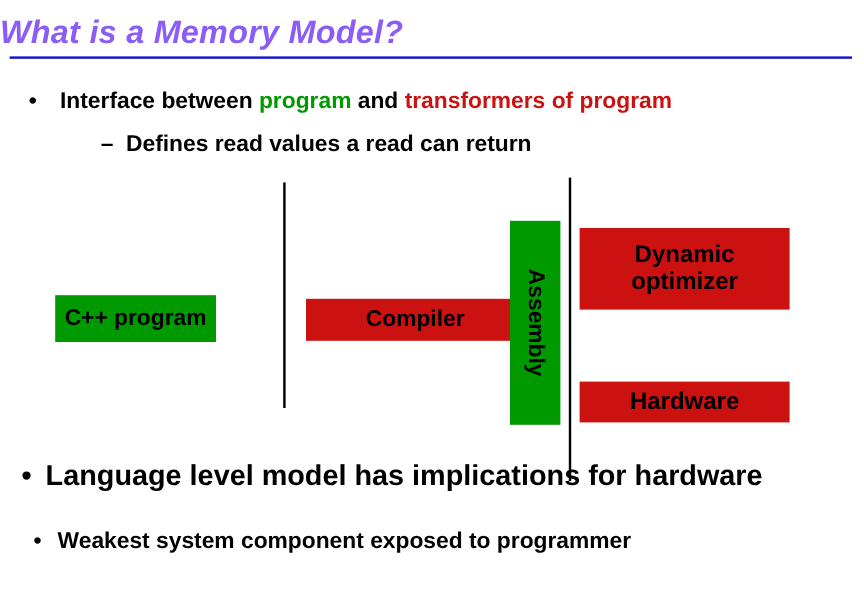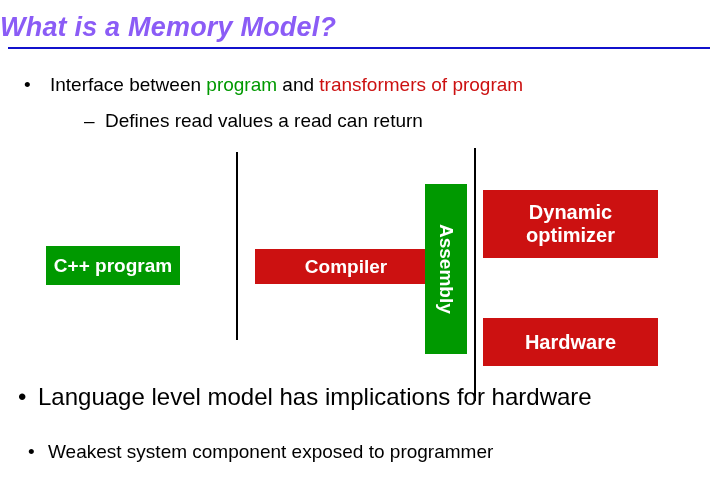--- a/index.html
+++ b/index.html
@@ -26,21 +26,21 @@
     letter-spacing: 0.2px;
   }
   .title-rule {
     position: absolute;
     top: 47px; left: 8px;
     width: 702px; height: 2px;
     background: #1111cc;
   }
   .line {
     position: absolute;
-    font-weight: normal;
+    font-weight: bold;
     color: #000;
     white-space: nowrap;
   }
   .b1 { top: 74px; left: 24px; font-size: 19px; }
   .b1 .marker { display: inline-block; width: 26px; }
   .bsub { top: 110px; left: 84px; font-size: 19px; }
   .bsub .marker { display: inline-block; width: 21px; }
   .b2 { top: 383px; left: 18px; font-size: 24px; }
   .b3 { top: 441px; left: 18px; font-size: 19px; margin-left: 10px; }
   .b2 .marker, .b3 .marker { display: inline-block; width: 20px; }
@@ -51,34 +51,34 @@
   .vline-left  { left: 236px; top: 152px; height: 188px; }
   .vline-right { left: 474px; top: 148px; height: 253px; }
 
   .box {
     position: absolute;
     display: flex;
     align-items: center;
     justify-content: center;
     font-weight: bold;
     font-size: 19px;
-    color: #ffffff;
+    color: #000000;
     text-align: center;
   }
   .green-box { background: #009900; }
   .red-box   { background: #cc1111; }
 
   .cpp-box      { left: 46px;  top: 246px; width: 134px; height: 39px; }
   .compiler-box { left: 255px; top: 249px; width: 182px; height: 35px; }
   .assembly-box { left: 425px; top: 184px; width: 42px;  height: 170px; }
   .assembly-box .vtext { writing-mode: vertical-rl; }
   .dynopt-box   { left: 483px; top: 190px; width: 175px; height: 68px;
                   font-size: 20px; line-height: 1.15; padding: 0 16px; }
   .dynopt-box span { white-space: normal; }
-  .hardware-box { left: 483px; top: 318px; width: 175px; height: 48px; font-size: 20px; }
+  .hardware-box { left: 483px; top: 318px; width: 175px; height: 34px; font-size: 20px; }
 </style>
 </head>
 <body>
 
 <div class="slide">
 
   <div class="title">What is a Memory Model?</div>
   <div class="title-rule"></div>
 
   <div class="line b1"><span class="marker">•</span><span>Interface between </span><span class="txt-green">program</span><span> and </span><span class="txt-red">transformers of program</span></div>

